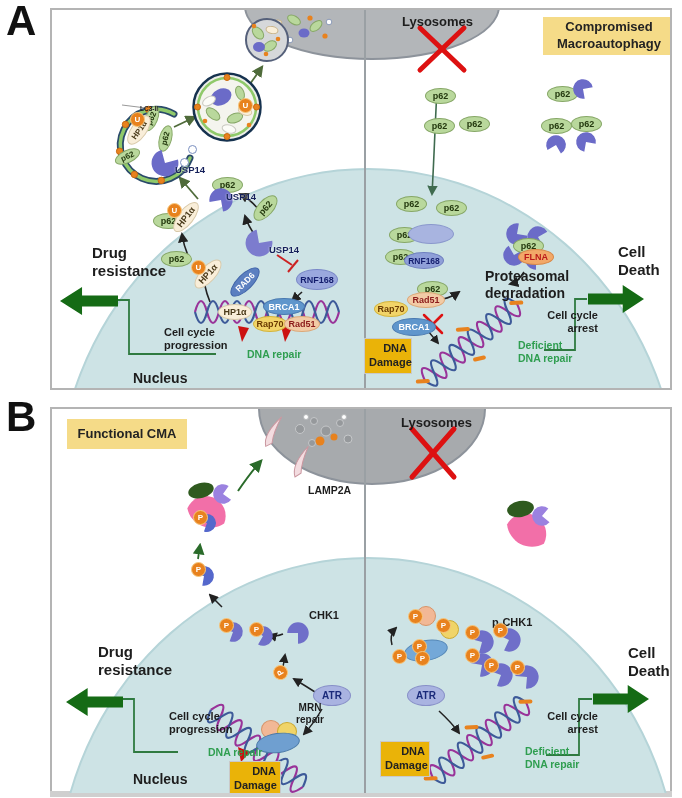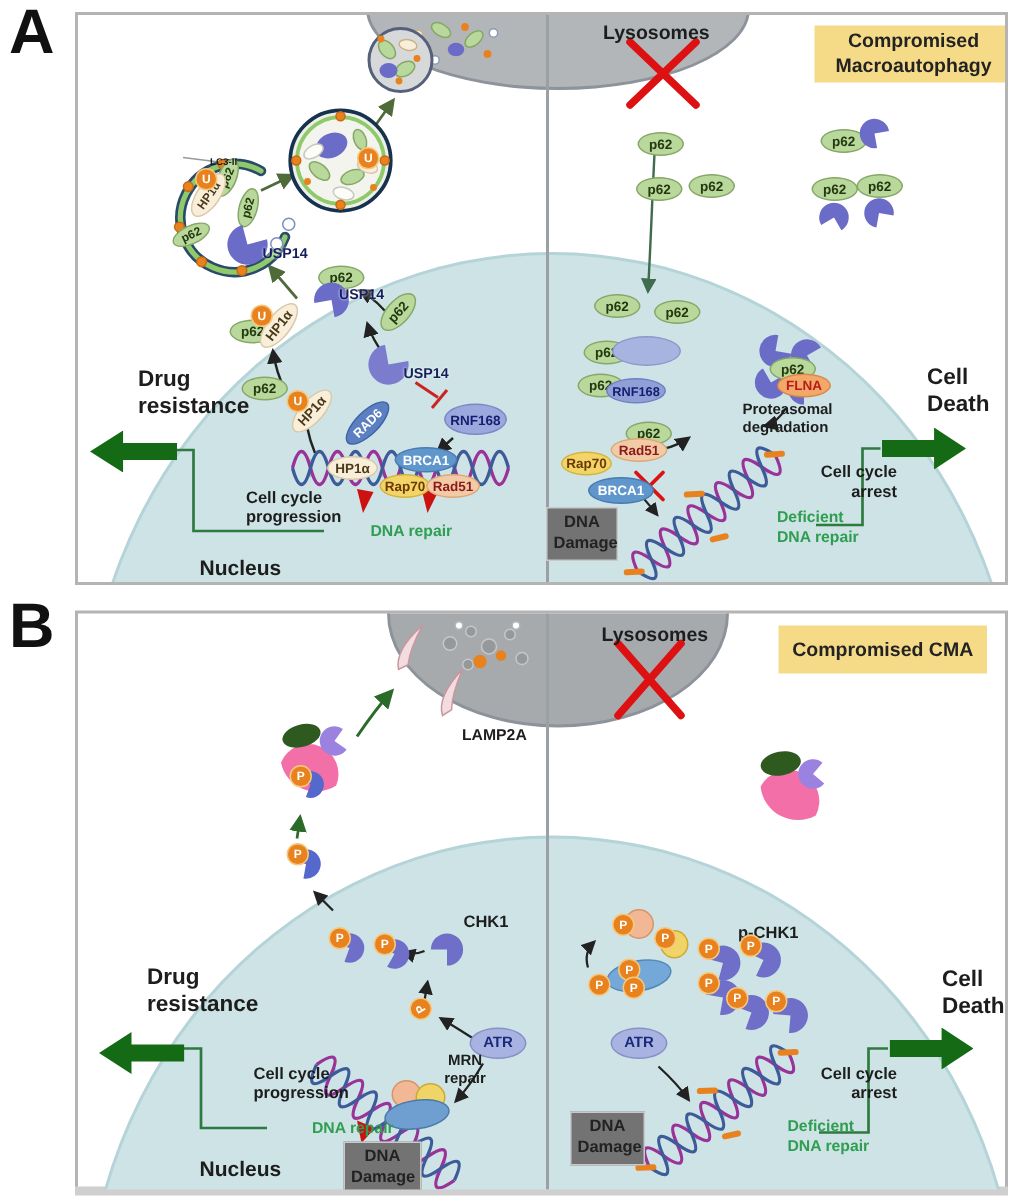--- a/index.html
+++ b/index.html
@@ -14,21 +14,21 @@
   .overlay{position:absolute;left:0;top:0;z-index:5;pointer-events:none;}
   .abs{position:absolute;z-index:6;}
   .ov{position:absolute;z-index:6;border-radius:50%;display:flex;align-items:center;justify-content:center;font-weight:700;box-sizing:border-box;white-space:nowrap;}
   .p62{width:31px;height:16px;background:#b9d89c;border:1px solid #86a766;color:#24390f;font-size:9px;}
   .p62s{width:27px;height:13px;font-size:8px;}
   .cream{background:#f9eed9;border:1px solid #d9c9a9;color:#4a3a1a;}
   .tag{position:absolute;z-index:7;width:13px;height:13px;border-radius:50%;background:#e8821e;border:1px solid #f6c87e;color:#fff;font-size:8px;font-weight:700;display:flex;align-items:center;justify-content:center;}
   .lbl{position:absolute;z-index:7;font-weight:700;color:#1d1d1d;line-height:1.2;padding-left:28px;}
   .gtxt{color:#2f9e50;}
   .yhead{position:absolute;z-index:8;background:#f5db88;color:#232323;font-weight:700;font-size:13px;text-align:center;display:flex;align-items:center;justify-content:center;line-height:1.3;}
-  .wbox{position:absolute;z-index:7;background:#737373;border:1px solid #c9c9c9;color:#222;font-weight:700;font-size:11px;text-align:center;line-height:1.25;padding:3px 4px;box-sizing:border-box;}
+  .wbox{position:absolute;z-index:7;background:#eab308;border:1px solid #c9c9c9;color:#222;font-weight:700;font-size:11px;text-align:right;line-height:1.25;padding:3px 4px;box-sizing:border-box;}
   .barrow{position:absolute;z-index:6;background:#156b15;}
   .bl{clip-path:polygon(0 50%,38% 0,38% 30%,100% 30%,100% 70%,38% 70%,38% 100%);}
   .br{clip-path:polygon(100% 50%,62% 0,62% 30%,0 30%,0 70%,62% 70%,62% 100%);}
   .blob{position:absolute;z-index:6;}
   .bstrip{position:absolute;left:50px;top:791px;width:622px;height:6px;background:#cfcfcf;}
 </style>
 </head>
 <body>
 
 <div id="stage">
@@ -229,21 +229,21 @@
     <svg class="abs" style="left:450px;top:233px;transform:rotate(-30deg)" width="24" height="24" viewBox="0 0 38 38">
         <path d="M19,2 A17,17 0 1 0 36,19 L19,19 Z" fill="#6b6bc8"></path>
       </svg>
     <svg class="abs" style="left:472px;top:237px;transform:rotate(90deg)" width="24" height="24" viewBox="0 0 38 38">
         <path d="M19,2 A17,17 0 1 0 36,19 L19,19 Z" fill="#6b6bc8"></path>
       </svg>
     <div class="ov p62" style="left:333px;top:239px">p62</div>
     <div class="ov" style="left:352px;top:242px;width:40px;height:17px;background:#8f9fd8;border:1px solid #7080c0;color:#141e6e;font-size:8.5px">RNF168</div>
     <div class="ov p62" style="left:461px;top:228px">p62</div>
     <div class="ov" style="left:466px;top:239px;width:36px;height:16px;background:#f2a868;border:1px solid #d88848;color:#bb1a1a;font-size:9px">FLNA</div>
-    <div class="lbl" style="left:415px;top:258px;width:64px;font-size:10px">Proteasomal degradation</div>
+    <div class="lbl" style="left:405px;top:258px;width:64px;font-size:14px">Proteasomal degradation</div>
     <div class="ov p62" style="left:365px;top:271px">p62</div>
     <div class="ov" style="left:355px;top:282px;width:38px;height:16px;background:#f2cba6;border:1px solid #dca878;color:#8b1a1a;font-size:9px">Rad51</div>
     <div class="ov" style="left:322px;top:291px;width:34px;height:16px;background:#f2d468;border:1px solid #d4b43a;color:#6a3a00;font-size:9px">Rap70</div>
     <div class="ov" style="left:340px;top:308px;width:44px;height:18px;background:#5f96cc;border:1px solid #4a7ab0;color:#fff;font-size:9px">BRCA1</div>
     <div class="lbl" style="left:462px;top:299px;width:56px;font-size:11px;text-align:right">Cell cycle arrest</div>
     <div class="lbl gtxt" style="left:438px;top:329px;width:56px;font-size:10.5px">Deficient DNA repair</div>
     <div class="wbox" style="left:312px;top:328px;width:48px">DNA Damage</div>
     <div class="barrow br" style="left:536px;top:275px;width:56px;height:28px"></div>
     <div class="lbl" style="left:538px;top:233px;width:60px;font-size:15px">Cell Death</div>
   </div>
@@ -303,21 +303,21 @@
       <path d="M387,302 Q400,314 407,324" stroke="#222" stroke-width="1.5" fill="none" marker-end="url(#ahB)"></path>
       <g transform="translate(372,358) rotate(-39)">
         <path d="M12,8 L12,20 M36,8 L36,20 M60,8 L60,20 M84,8 L84,20 M108,8 L108,20" stroke="#9fc5d8" stroke-width="1.5"></path>
         <path d="M0,14 Q6,-8 12,14 Q18,36 24,14 Q30,-8 36,14 Q42,36 48,14 Q54,-8 60,14 Q66,36 72,14 Q78,-8 84,14 Q90,36 96,14 Q102,-8 108,14 Q114,36 120,14" fill="none" stroke="#993399" stroke-width="2.2"></path>
         <path d="M0,14 Q6,36 12,14 Q18,-8 24,14 Q30,36 36,14 Q42,-8 48,14 Q54,36 60,14 Q66,-8 72,14 Q78,36 84,14 Q90,-8 96,14 Q102,36 108,14 Q114,-8 120,14" fill="none" stroke="#3d5a99" stroke-width="2.2"></path>
         <path d="M-6,10 L2,16 M58,-4 L66,2 M116,10 L124,16 M52,30 L60,34" stroke="#e8821e" stroke-width="4" stroke-linecap="round" fill="none"></path>
       </g>
       <path d="M494,346 L527,346 L527,290 L540,290" stroke="#2f7a40" stroke-width="1.8" fill="none"></path>
     </svg>
 
-    <div class="yhead" style="left:467px;top:8px;width:139px;height:32px">Compromised CMA</div>
+    <div class="yhead" style="left:15px;top:10px;width:120px;height:30px">Functional CMA</div>
     <div class="lbl" style="left:321px;top:6px;font-size:13px">Lysosomes</div>
     <div class="lbl" style="left:228px;top:75px;font-size:10.5px">LAMP2A</div>
 
     <svg class="abs" style="left:130px;top:83px;transform:rotate(185deg)" width="48" height="42" viewBox="0 0 48 42">
         <path d="M5,12 A19,19 0 1 0 43,24 A24,24 0 0 0 5,12 Z" fill="#f26fa8"></path>
       </svg>
     <div class="blob" style="left:136px;top:74px;width:26px;height:15px;background:#2f5a1f;border-radius:50%;transform:rotate(-15deg)"></div>
     <svg class="abs" style="left:160px;top:74px;transform:rotate(35deg)" width="22" height="22" viewBox="0 0 38 38">
         <path d="M19,2 A17,17 0 1 0 36,19 L19,19 Z" fill="#9b82e0"></path>
       </svg>

